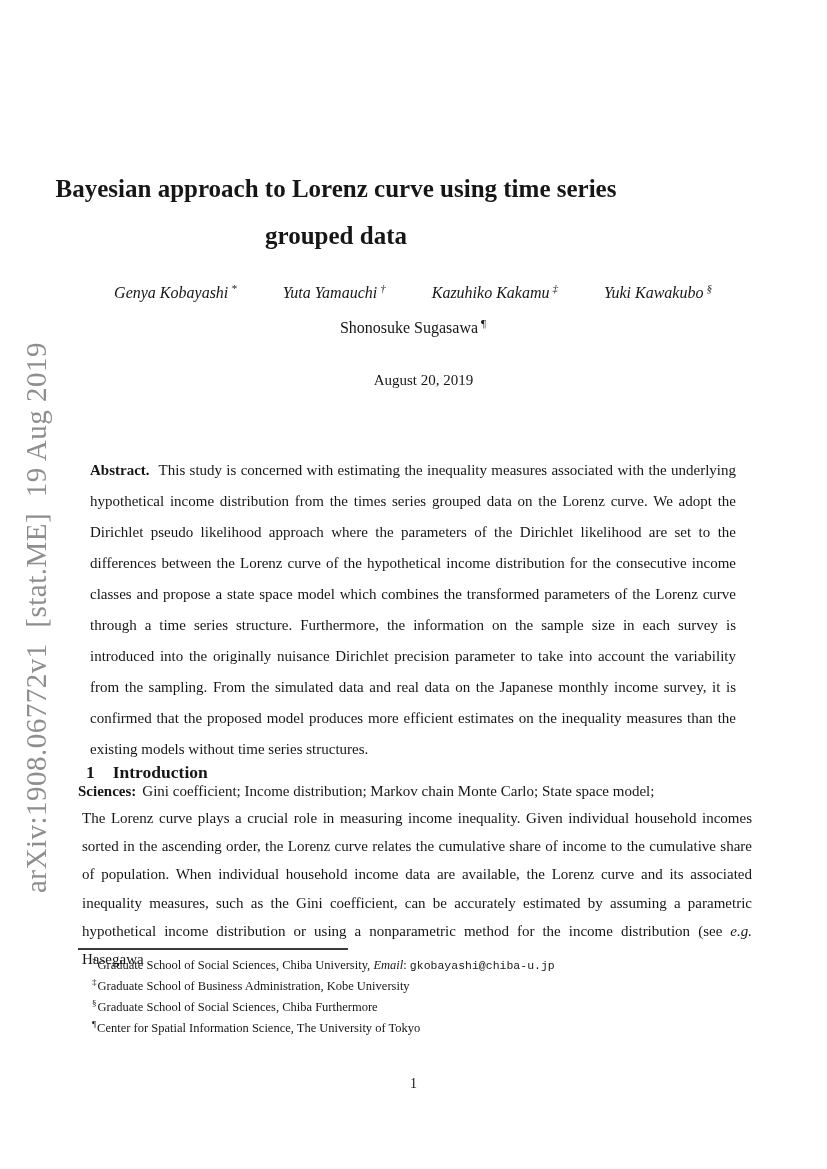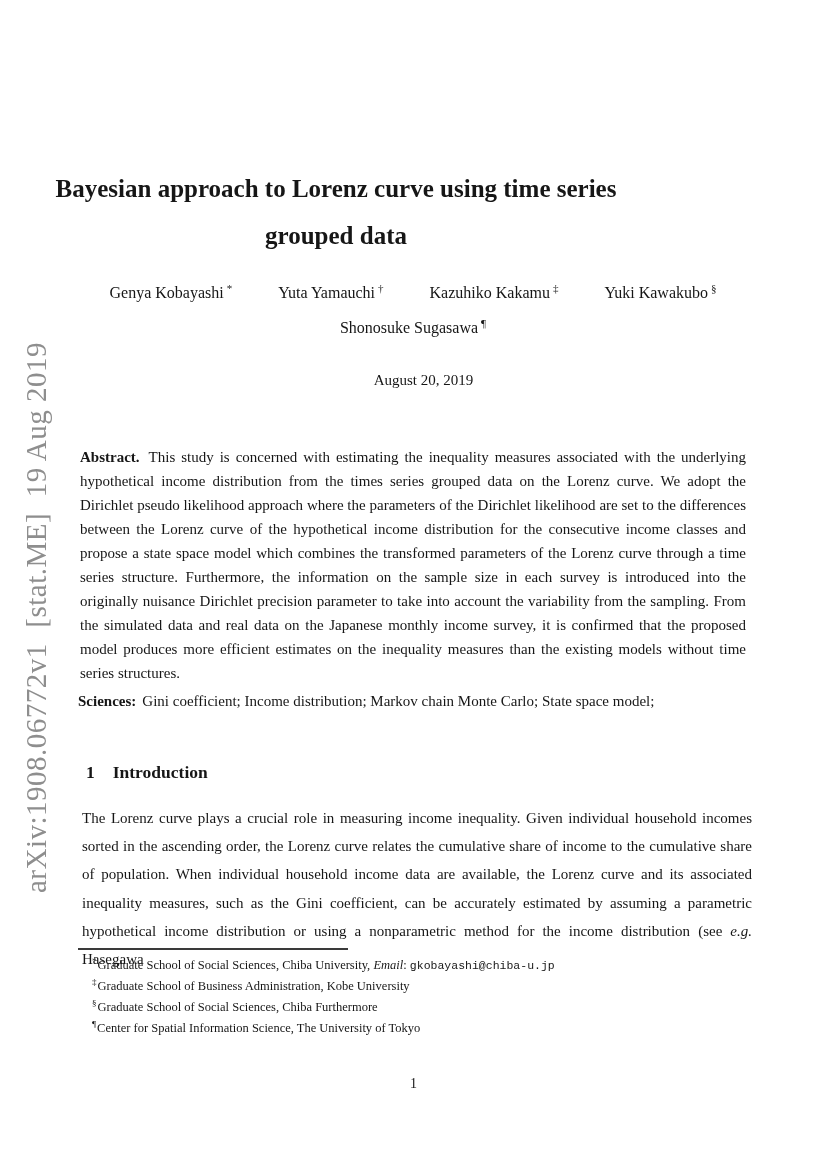--- a/index.html
+++ b/index.html
@@ -37,43 +37,43 @@
   .title .tline { display: block; }
   .authors {
     position: absolute;
     left: 78px;
     width: 670px;
     display: flex;
     justify-content: center;
     gap: 46px;
     font-size: 16px;
   }
-  .authors-row1 { top: 282px; }
+  .authors-row1 { top: 282px; font-style: italic; }
   .authors-row2 { top: 317px; }
   .author sup { font-size: 11px; margin-left: 3px; }
   .date {
     position: absolute;
     top: 372px;
     left: 0;
     width: 827px;
     text-align: center;
     font-size: 15px;
     padding-left: 10px;
   }
   .abstract-block {
     position: absolute;
     top: 443px;
     left: 78px;
     width: 670px;
     font-size: 15px;
   }
   .abs {
-    margin: 2px;
+    margin: 12px;
     text-align: justify;
-    line-height: 24px;
+    line-height: 31px;
   }
   .abs > b { margin-right: 9px; }
   .keywords { margin: 0; line-height: 28.7px; }
   .keywords > b { margin-right: 6px; }
   .section {
     position: absolute;
     top: 754px;
     left: 78px;
     margin: 8px;
     font-size: 17.5px;

